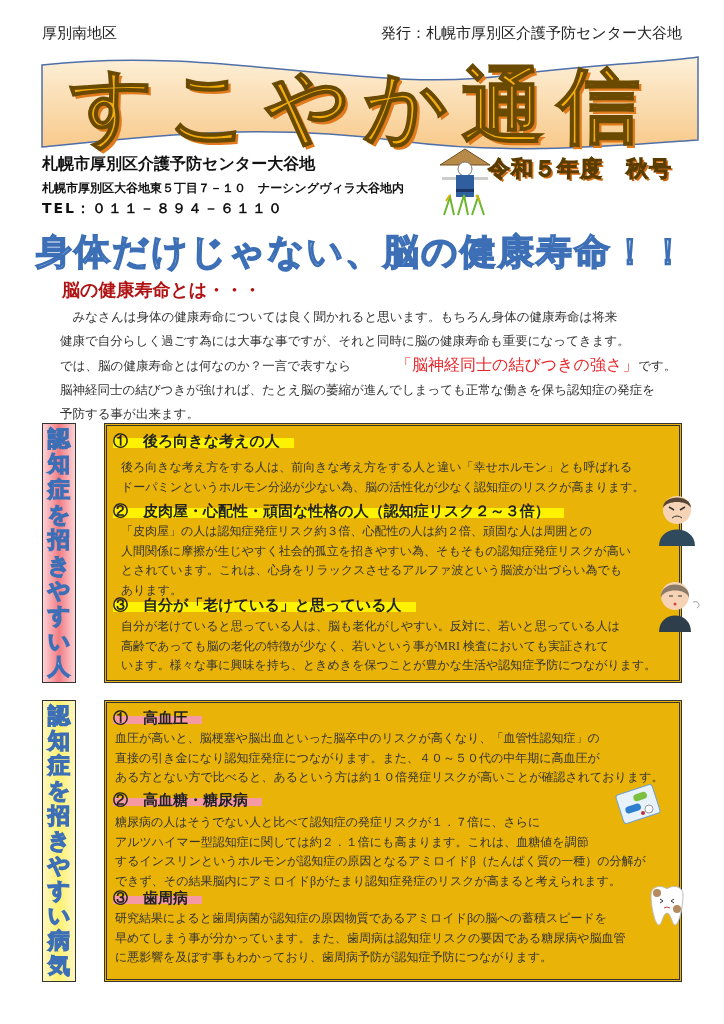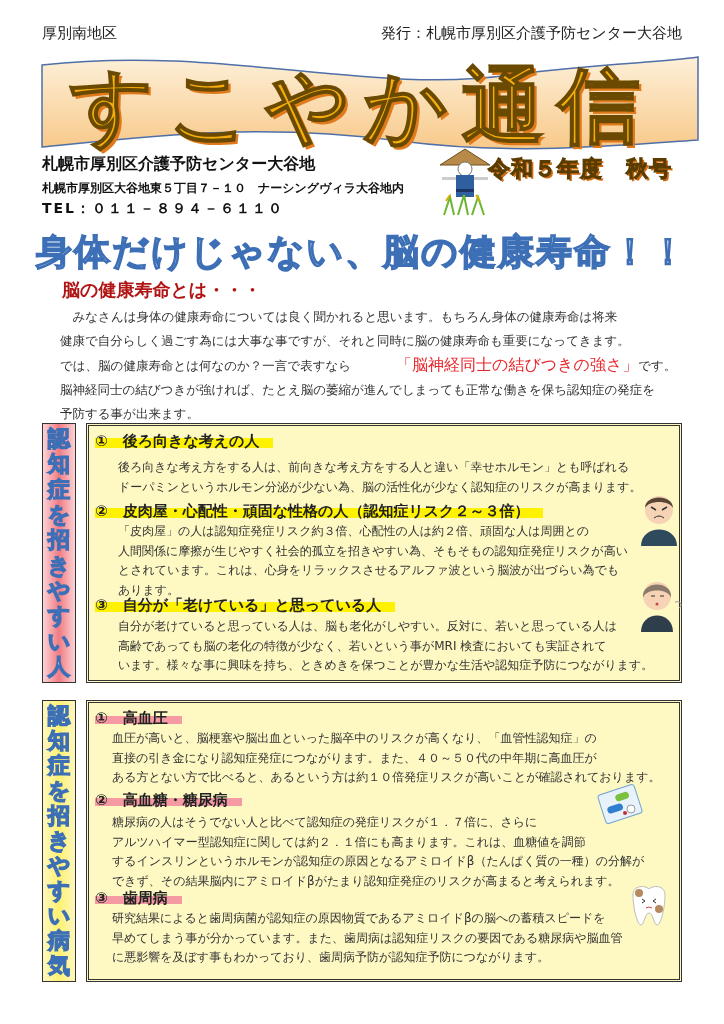--- a/index.html
+++ b/index.html
@@ -33,26 +33,26 @@
   .intro p { margin:0; }
   .highlight-red { color:#e8262a; font-size:16px;margin-left:45px; }
 
   .section { left:42px; width:640px; }
   .side-label { position:absolute; left:0; top:0; width:34px; border:1px solid #333; box-sizing:border-box;
                 display:flex; flex-direction:column; align-items:center; justify-content:space-between;
                 padding:4px 0; }
   .side-label span { font-size:22px; font-weight:bold; color:#e8f0ff; -webkit-text-stroke:1.3px #3d6fb6; line-height:1; }
   .side-pink { background:linear-gradient(to right,#fbd3d6,#f27b83 50%,#fbd3d6); }
   .side-yellow { background:linear-gradient(to right,#fdf7c0,#fff170 50%,#fdf7c0); }
-  .box { position:absolute; left:44px; top:0; right:0; border:3px double #333; box-sizing:border-box; background:#fef9c3; }
+  .box { position:absolute; left:62px; top:0; right:0; border:3px double #333; box-sizing:border-box; background:#eab308;font-family:Liberation Serif, serif; }
 
   .item-head { position:absolute; font-size:15px; font-weight:bold; color:#222; white-space:nowrap; }
   .hl-yellow { background:linear-gradient(transparent 30%, #fff200 30%, #fff200 85%, transparent 85%); padding-right:14px; }
   .hl-pink { background:linear-gradient(transparent 35%, #f59aa2 35%, #f59aa2 80%, transparent 80%); padding-right:14px; }
-  .item-body { position:absolute; font-size:12px; line-height:19.5px; color:#333;margin-left:15px; }
+  .item-body { position:absolute; font-size:12px; line-height:19.5px; color:#333; }
   .item-body p { margin:0; white-space:nowrap; }
 
   .illust { position:absolute; }
 </style>
 </head>
 <body>
 
 <div class="abs top-left">厚別南地区</div>
 <div class="abs top-right">発行：札幌市厚別区介護予防センター大谷地</div>
 

